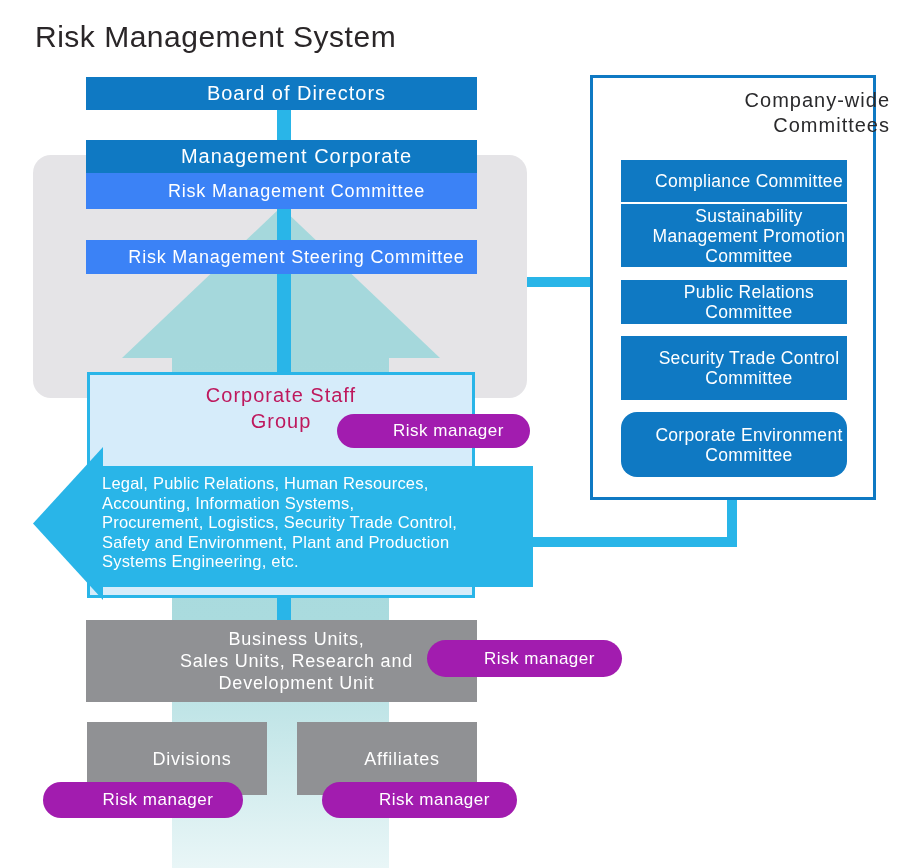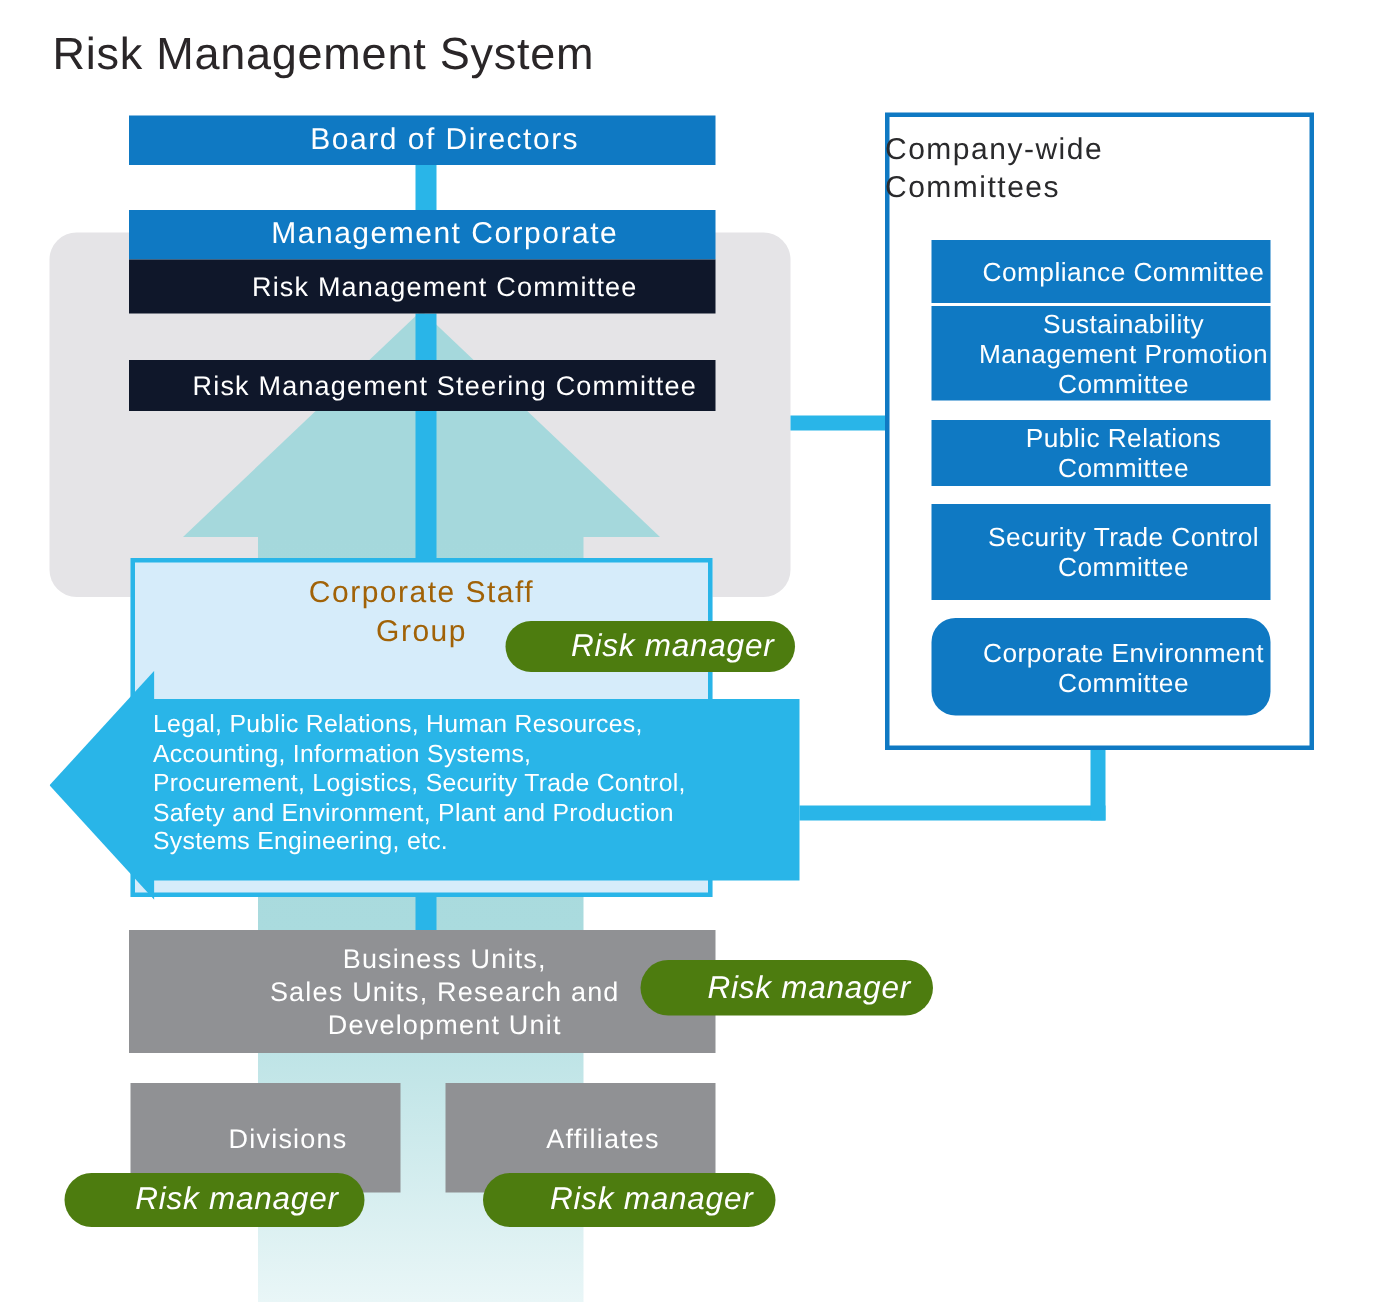--- a/index.html
+++ b/index.html
@@ -26,52 +26,52 @@
   .conn{background:#29b5e8;z-index:3;}
   .seg1{left:277px;top:110px;width:14px;height:31px;}
   .seg2{left:277px;top:209px;width:14px;height:164px;}
   .seg3{left:277px;top:597px;width:14px;height:24px;}
   .connL{left:527px;top:277px;width:65px;height:10px;}
   .connBh{left:533px;top:537px;width:204px;height:10px;}
   .connBv{left:727px;top:500px;width:10px;height:47px;}
 
   
   .box-dark{background:#0f79c3;color:#fff;font-size:20px;letter-spacing:1px;z-index:4;}
-  .box-mid{background:#0f172a;color:#fff;font-size:18px;letter-spacing:.8px;z-index:4;}
+  .box-mid{background:#3b82f6;color:#fff;font-size:18px;letter-spacing:.8px;z-index:4;}
   .board{left:86px;top:77px;width:391px;height:33px;}
   .conference{left:86px;top:140px;width:391px;height:33px;}
   .rmc{left:86px;top:173px;width:391px;height:36px;}
   .steering{left:86px;top:240px;width:391px;height:34px;}
   .office{left:86px;top:305px;width:391px;height:34px;}
 
   
   .corporate{left:87px;top:372px;width:388px;height:226px;background:#d6ecfa;
     border:3px solid #29b5e8;z-index:4;}
   .corporate-title{left:87px;top:382px;width:388px;font-size:20px;line-height:26px;
-    letter-spacing:1px;color:#a16207;text-align:center;z-index:4;}
+    letter-spacing:1px;color:#be185d;text-align:center;z-index:4;}
 
   
-  .pill{background:#4d7c0f;color:#fff;font-size:21px;letter-spacing:.5px;border-radius:19px;z-index:6;font-style:italic;}
+  .pill{background:#a21caf;color:#fff;font-size:17px;letter-spacing:.5px;border-radius:19px;z-index:6;}
   .pill1{left:337px;top:414px;width:193px;height:34px;}
   .pill2{left:427px;top:640px;width:195px;height:37px;}
   .pill3{left:43px;top:782px;width:200px;height:36px;}
   .pill4{left:322px;top:782px;width:195px;height:36px;}
 
   
   .fn-arrow-head{left:33px;top:447px;width:70px;height:153px;background:#29b5e8;
     clip-path:polygon(100% 0,100% 100%,0 50%);z-index:5;}
   .fn-arrow-body{left:100px;top:466px;width:433px;height:121px;background:#29b5e8;z-index:5;}
   .fn-arrow-text{left:100px;top:474px;width:433px;color:#fff;font-size:16.5px;
     line-height:19.6px;letter-spacing:.2px;padding-left:2px;z-index:5;}
 
   
   .panel{left:590px;top:75px;width:286px;height:425px;background:#fff;
     border:3px solid #0f79c3;z-index:4;}
   .panel-title{left:590px;top:88px;width:300px;font-size:20px;line-height:25px;
-    letter-spacing:1px;color:#2a2a2c;text-align:left;z-index:4;}
+    letter-spacing:1px;color:#2a2a2c;text-align:right;z-index:4;}
   .committee{background:#0f79c3;color:#fff;font-size:17.5px;line-height:20px;
     letter-spacing:.3px;z-index:4;left:621px;width:226px;}
   .c0{top:160px;height:42px;}
   .c1{top:204px;height:63px;}
   .c2{top:280px;height:44px;}
   .c3{top:336px;height:64px;}
   .c4{top:412px;height:65px;border-radius:16px;}
 
   
   .gray-box{background:#909194;color:#fff;font-size:18px;line-height:22px;

